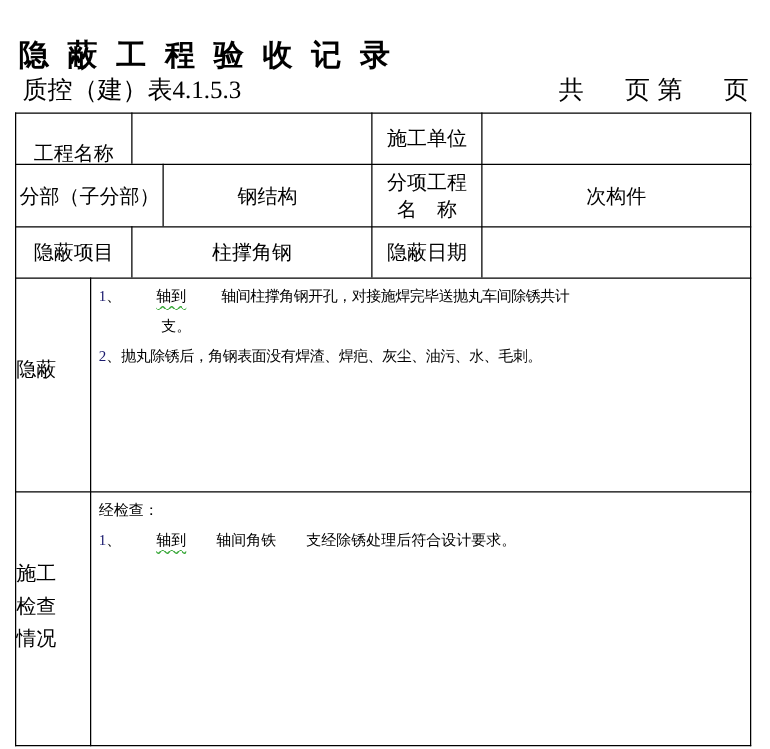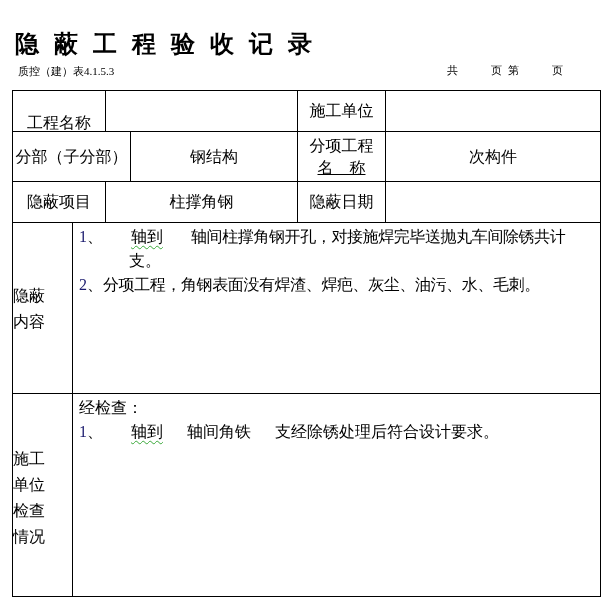--- a/index.html
+++ b/index.html
@@ -1,28 +1,28 @@
 <!DOCTYPE html>
 <html><head>
 <meta charset="utf-8">
 <style>
   html, body { margin: 0; padding: 0; background: #ffffff; }
   body { width: 616px; height: 599px; position: relative; overflow: hidden;
          font-family: "DejaVu Sans", "Liberation Sans", sans-serif; color: #000; }
   .title { position: absolute; left: 0; width: 556px; top: 2px; 
            font-size: 24px; font-weight: bold; letter-spacing: 15px; text-indent: 15px; line-height: 34px; margin-top: 25px; }
-  .subline { position: absolute; top: 60px; font-size: 11px; line-height: 22px; }
+  .subline { position: absolute; top: 60px; font-size: 20px; line-height: 22px; }
   .form-code { left: 18px; }
   .page-info { left: 447px; word-spacing: 0; }
   .page-info span { display: inline-block; }
   .hl { position: absolute; height: 1px; background: #000; }
   .vl { position: absolute; width: 1px; background: #000; }
   .cell { position: absolute; display: flex; align-items: center; justify-content: center;
           font-size: 16px; text-align: center; line-height: 22px; }
-  .content { position: absolute; font-size: 16px; line-height: 24px; }
+  .content { position: absolute; font-size: 12px; line-height: 24px; }
   .content .line { white-space: nowrap; }
   .num { font-family: "Liberation Serif", serif; }
   .num-blue { color: #1a1a6e; }
   .squiggle { text-decoration: underline wavy #3aa83a; text-underline-offset: 3px; text-decoration-thickness: 1px; }
   .vlabel { position: absolute; font-size: 16px; line-height: 26px; text-align: left; }
   .serif { font-family: "Liberation Serif", serif; }
 </style>
 </head>
 <body>
 
@@ -58,48 +58,46 @@
 <div class="cell" style="left:106px; top:91px; width:191px; height:40px;"></div>
 <div class="cell" style="left:298px; top:91px; width:87px; height:40px;">施工单位</div>
 <div class="cell" style="left:386px; top:91px; width:214px; height:40px;"></div>
 
 <div class="cell" style="left:13px; top:132px; width:117px; height:49px; flex-direction:column;">
   <span style="white-space:nowrap;text-align:right;">分部（子分部）</span>
 </div>
 <div class="cell" style="left:131px; top:132px; width:166px; height:49px;">钢结构</div>
 <div class="cell" style="left:298px; top:132px; width:87px; height:49px; flex-direction:column;">
   <span>分项工程</span>
-  <span style="white-space:pre;text-decoration:underline;">名　称</span>
+  <span style="white-space:pre;">名　称</span>
 </div>
 <div class="cell" style="left:386px; top:132px; width:214px; height:49px;">次构件</div>
 
 <div class="cell" style="left:13px; top:182px; width:92px; height:40px;">隐蔽项目</div>
 <div class="cell" style="left:106px; top:182px; width:191px; height:40px;">柱撑角钢</div>
 <div class="cell" style="left:298px; top:182px; width:87px; height:40px;">隐蔽日期</div>
 <div class="cell" style="left:386px; top:182px; width:214px; height:40px;"></div>
 
 <div class="vlabel" style="left:13px; top:283px; width:59px;">
   <div>隐蔽</div>
-  <div>内容</div>
 </div>
 <div class="content" style="left:79px; top:225px; width:520px;">
   <div class="line">
     <span class="num num-blue">1</span><span>、</span><span style="display:inline-block;width:28px"></span><span class="squiggle">轴到</span><span style="display:inline-block;width:28px"></span><span style="letter-spacing:-0.4px;">轴间柱撑角钢开孔，对接施焊完毕送抛丸车间除锈共计</span>
   </div>
   <div class="line" style="padding-left:50px;">
     <span>支。</span>
   </div>
   <div class="line">
-    <span class="num num-blue">2</span><span>、</span><span style="letter-spacing:-0.4px;">分项工程，角钢表面没有焊渣、焊疤、灰尘、油污、水、毛刺。</span>
+    <span class="num num-blue">2</span><span>、</span><span style="letter-spacing:-0.4px;">抛丸除锈后，角钢表面没有焊渣、焊疤、灰尘、油污、水、毛刺。</span>
   </div>
 </div>
 
 <div class="vlabel" style="left:13px; top:446px; width:59px;">
   <div>施工</div>
-  <div>单位</div>
   <div>检查</div>
   <div>情况</div>
 </div>
 <div class="content" style="left:79px; top:396px; width:520px;">
   <div class="line">经检查：</div>
   <div class="line">
     <span class="num num-blue">1</span><span>、</span><span style="display:inline-block;width:28px"></span><span class="squiggle">轴到</span><span style="display:inline-block;width:24px"></span><span>轴间角铁</span><span style="display:inline-block;width:24px"></span><span>支经除锈处理后符合设计要求。</span>
   </div>
 </div>
 

